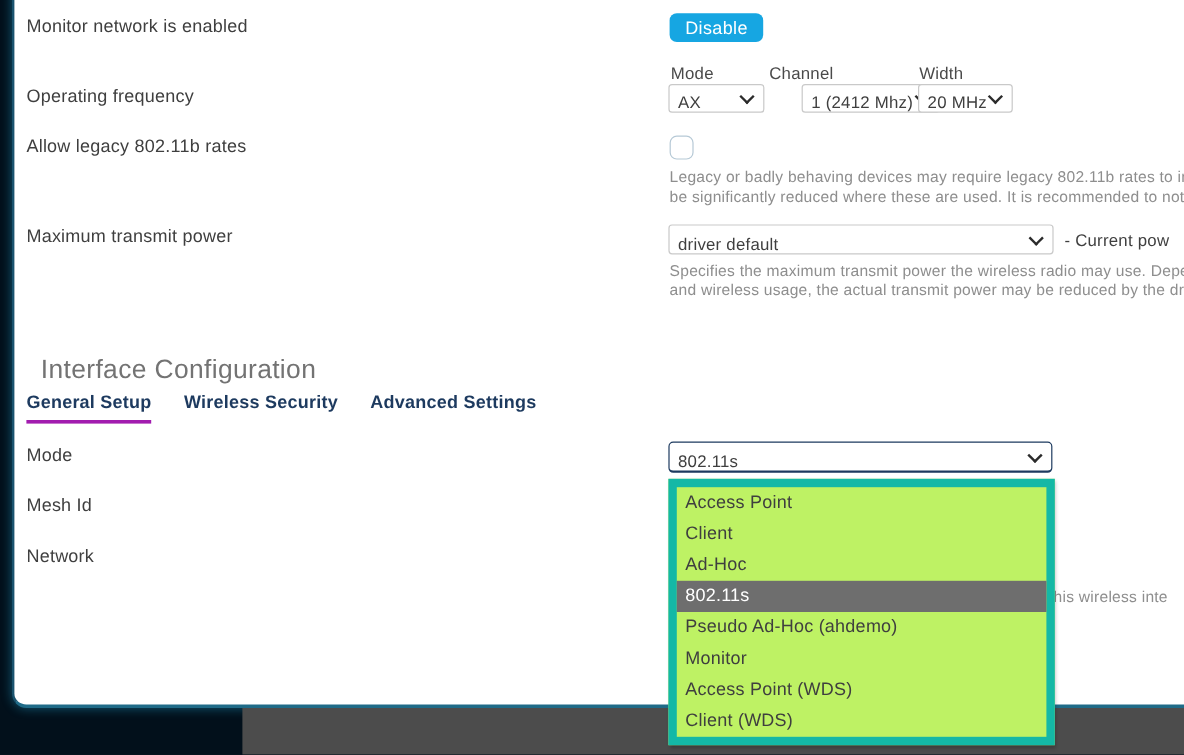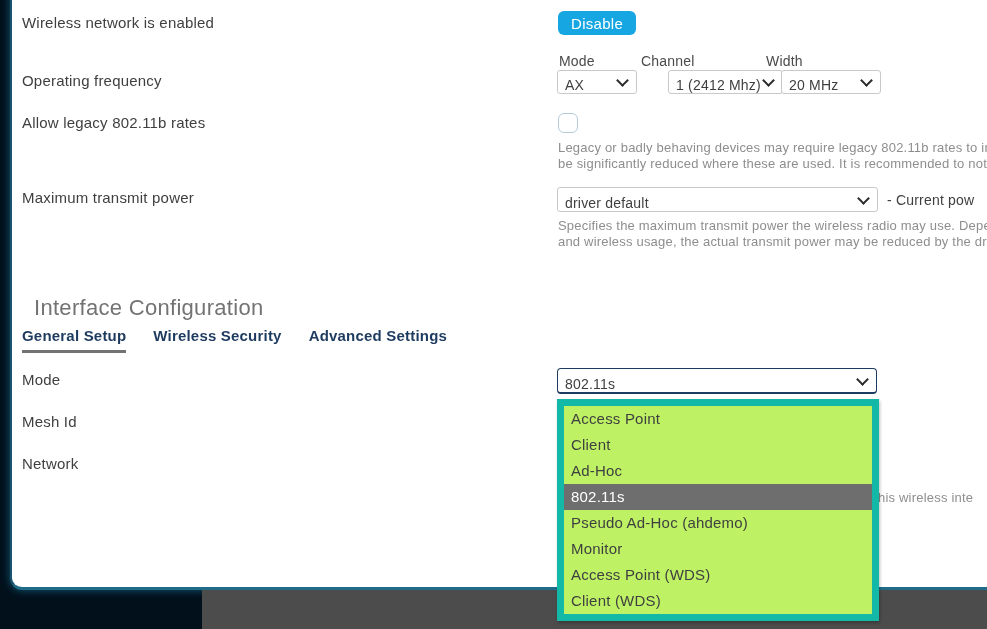--- a/index.html
+++ b/index.html
@@ -44,57 +44,57 @@
     border:1.5px solid #b6c9d6;border-radius:6px;cursor:pointer;
   }
   h1.section{
     margin:12px;font-size:22px;font-weight:500;color:#737373;letter-spacing:.3px;
   }
   .tabs{display:flex;gap:27px;}
   .tab{
     font-size:15px;font-weight:bold;color:#1d3a5f;letter-spacing:.2px;
     padding-bottom:6px;cursor:pointer;
   }
-  .tab.active{border-bottom:3px solid #737373;}
+  .tab.active{border-bottom:3px solid #a21caf;}
   .dropdown{
     box-sizing:border-box;background:#bef264;border:7px solid #14b8a6;
     box-shadow:1px 2px 3px rgba(0,0,0,0.25);z-index:5;
   }
   .opt{
     height:26px;line-height:26px;padding-left:7px;font-size:15px;color:#3f3f3f;
     cursor:pointer;letter-spacing:.2px;white-space:nowrap;overflow:hidden;
   }
   .opt.selected{background:#6e6e6e;color:#ffffff;}
   .suffix{font-size:14px;color:#3f3f3f;white-space:nowrap;letter-spacing:.2px;}
 </style>
 </head>
 <body>
 
 <div id="stage">
 
   <div class="card"></div>
   <div class="footer-bar"></div>
 
-  <div class="abs rowlabel" style="left:22px;top:14px;">Wireless network is enabled</div>
+  <div class="abs rowlabel" style="left:22px;top:14px;">Monitor network is enabled</div>
   <button class="btn abs" style="left:558px;top:11px;text-align:right;">Disable</button>
 
   <div class="abs rowlabel" style="left:22px;top:72px;">Operating frequency</div>
   <div class="abs collabel" style="left:559px;top:53px;">Mode</div>
   <div class="abs collabel" style="left:641px;top:53px;">Channel</div>
   <div class="abs collabel" style="left:766px;top:53px;">Width</div>
 
   <div class="sel abs" style="left:557px;top:70px;width:80px;height:24px;">
     <span>AX</span>
     <span class="chev"></span>
   </div>
   <div class="sel abs" style="left:668px;top:70px;width:115px;height:24px;">
     <span>1 (2412 Mhz)</span>
     <span class="chev"></span>
   </div>
-  <div class="sel abs" style="left:765px;top:70px;width:100px;height:24px;margin-left:16px;">
+  <div class="sel abs" style="left:765px;top:70px;width:79px;height:24px;">
     <span>20 MHz</span>
     <span class="chev"></span>
   </div>
 
   <div class="abs rowlabel" style="left:22px;top:114px;">Allow legacy 802.11b rates</div>
   <div class="checkbox abs" style="left:558px;top:113px;"></div>
   <div class="abs desc" style="left:558px;top:140px;">Legacy or badly behaving devices may require legacy 802.11b rates to interoperate. Airtime efficiency may</div>
   <div class="abs desc" style="left:558px;top:156px;">be significantly reduced where these are used. It is recommended to not allow 802.11b rates where possible.</div>
 
   <div class="abs rowlabel" style="left:22px;top:189px;">Maximum transmit power</div>

